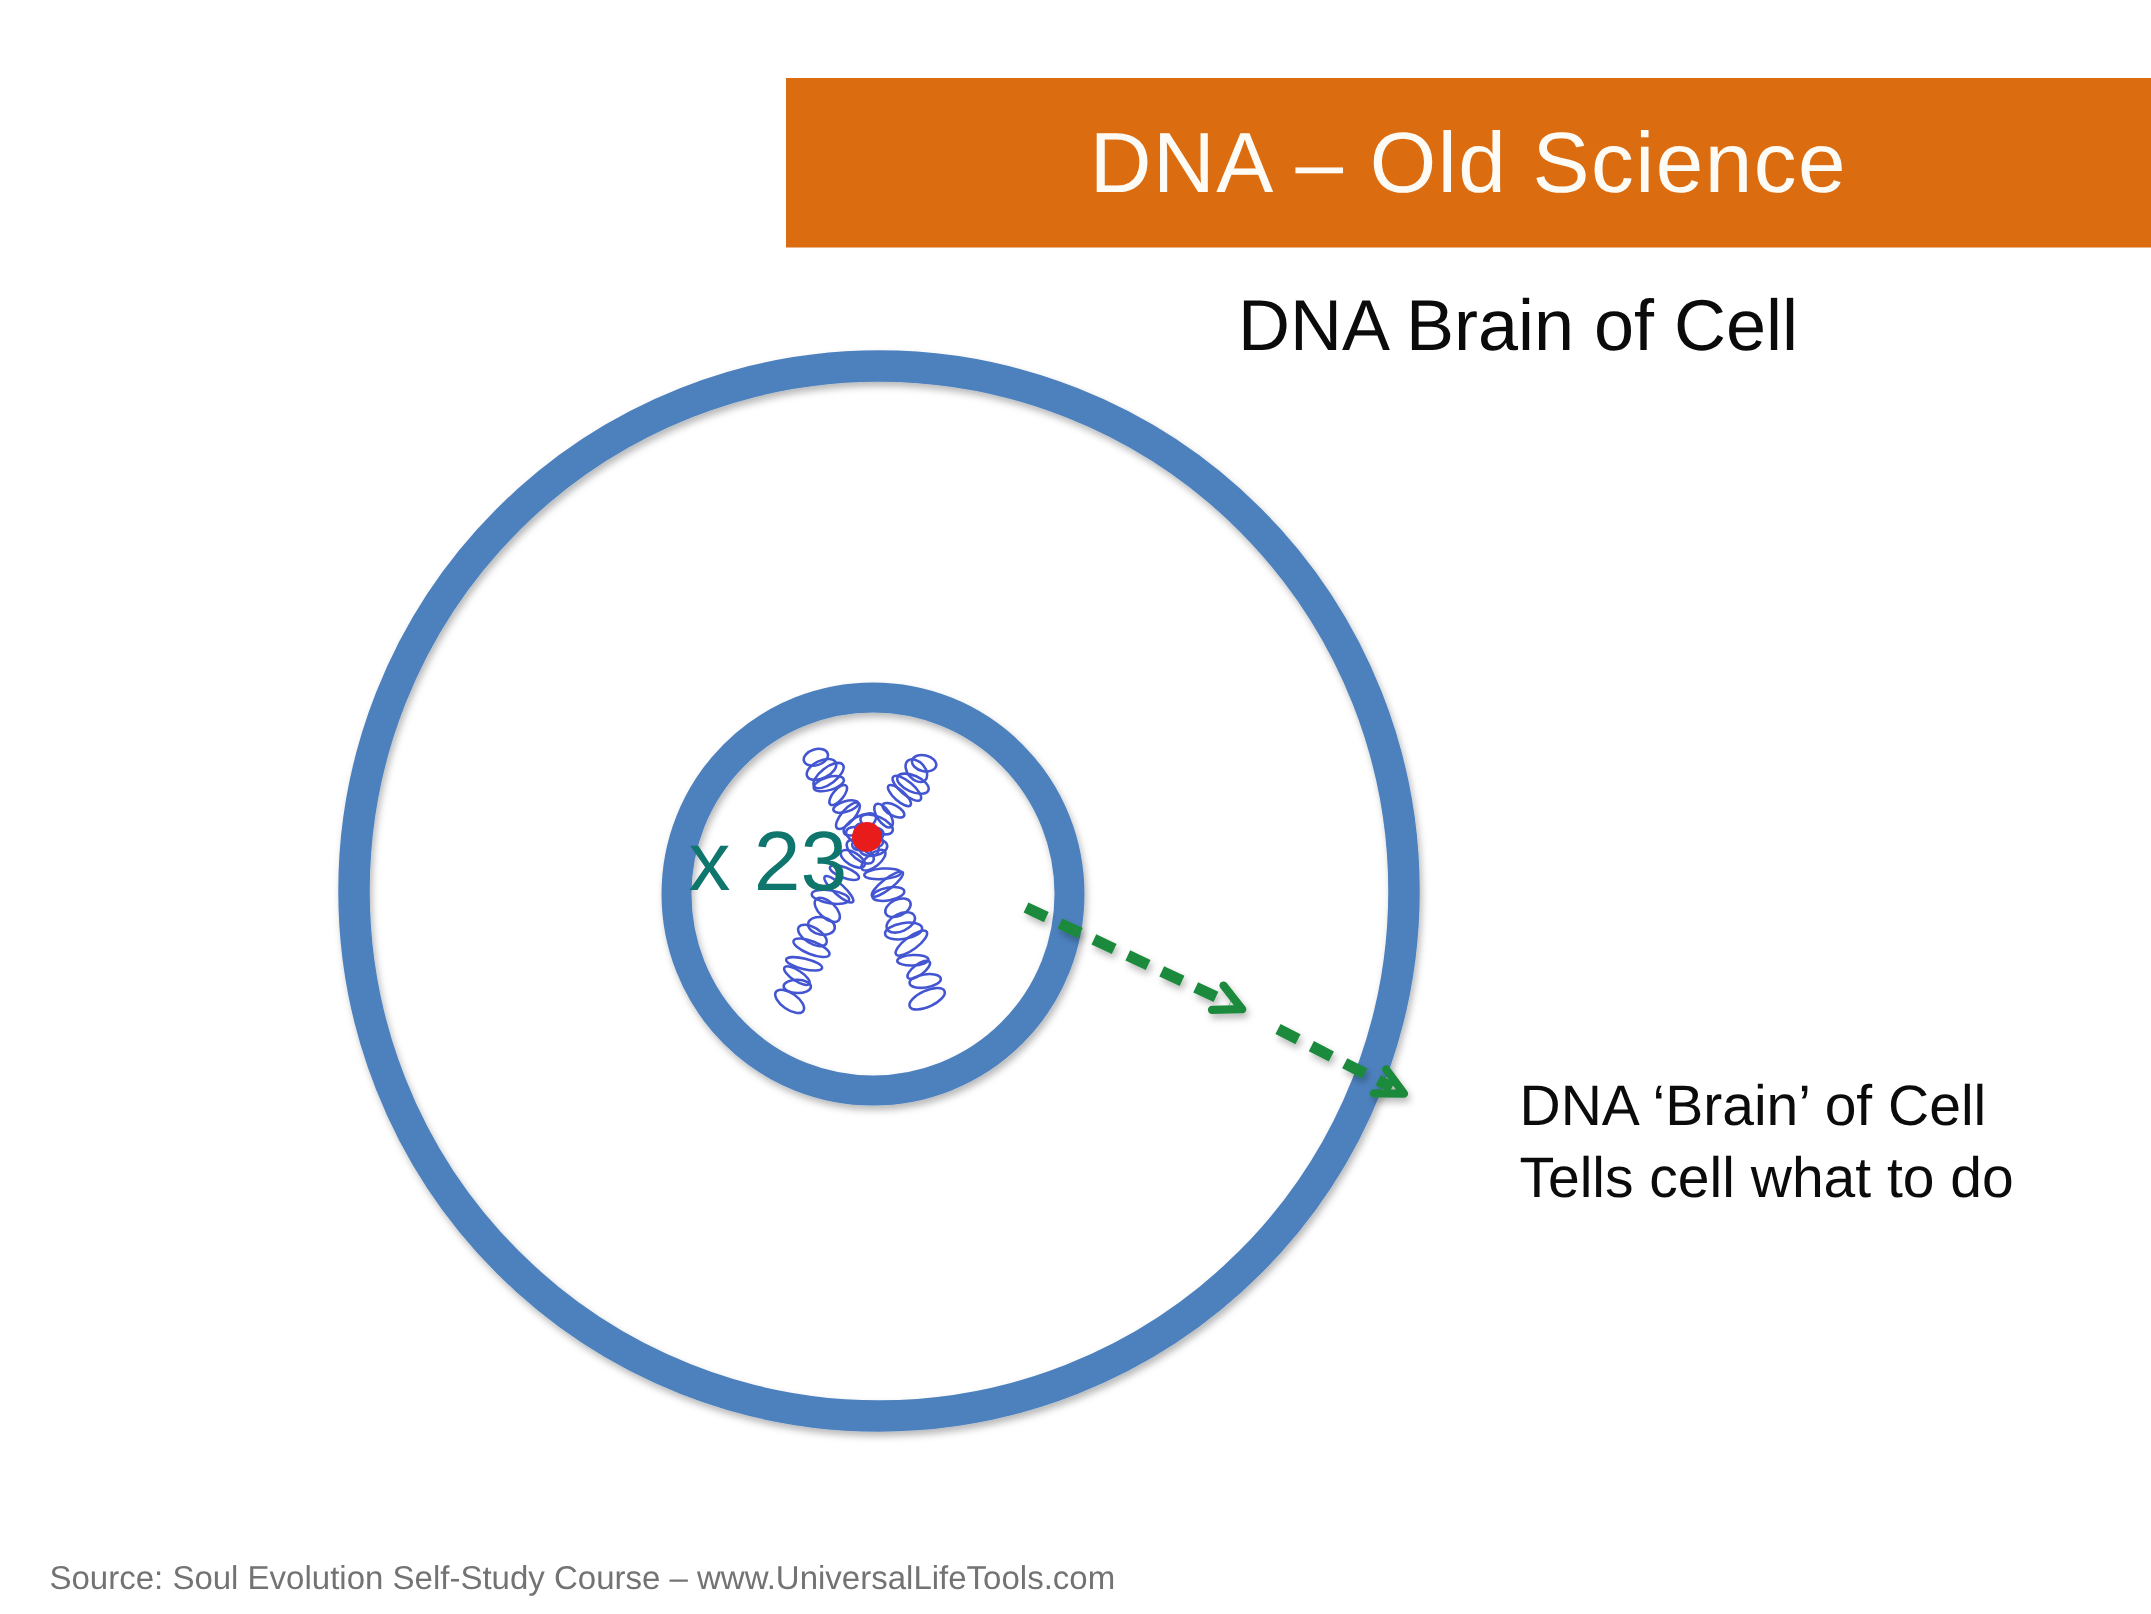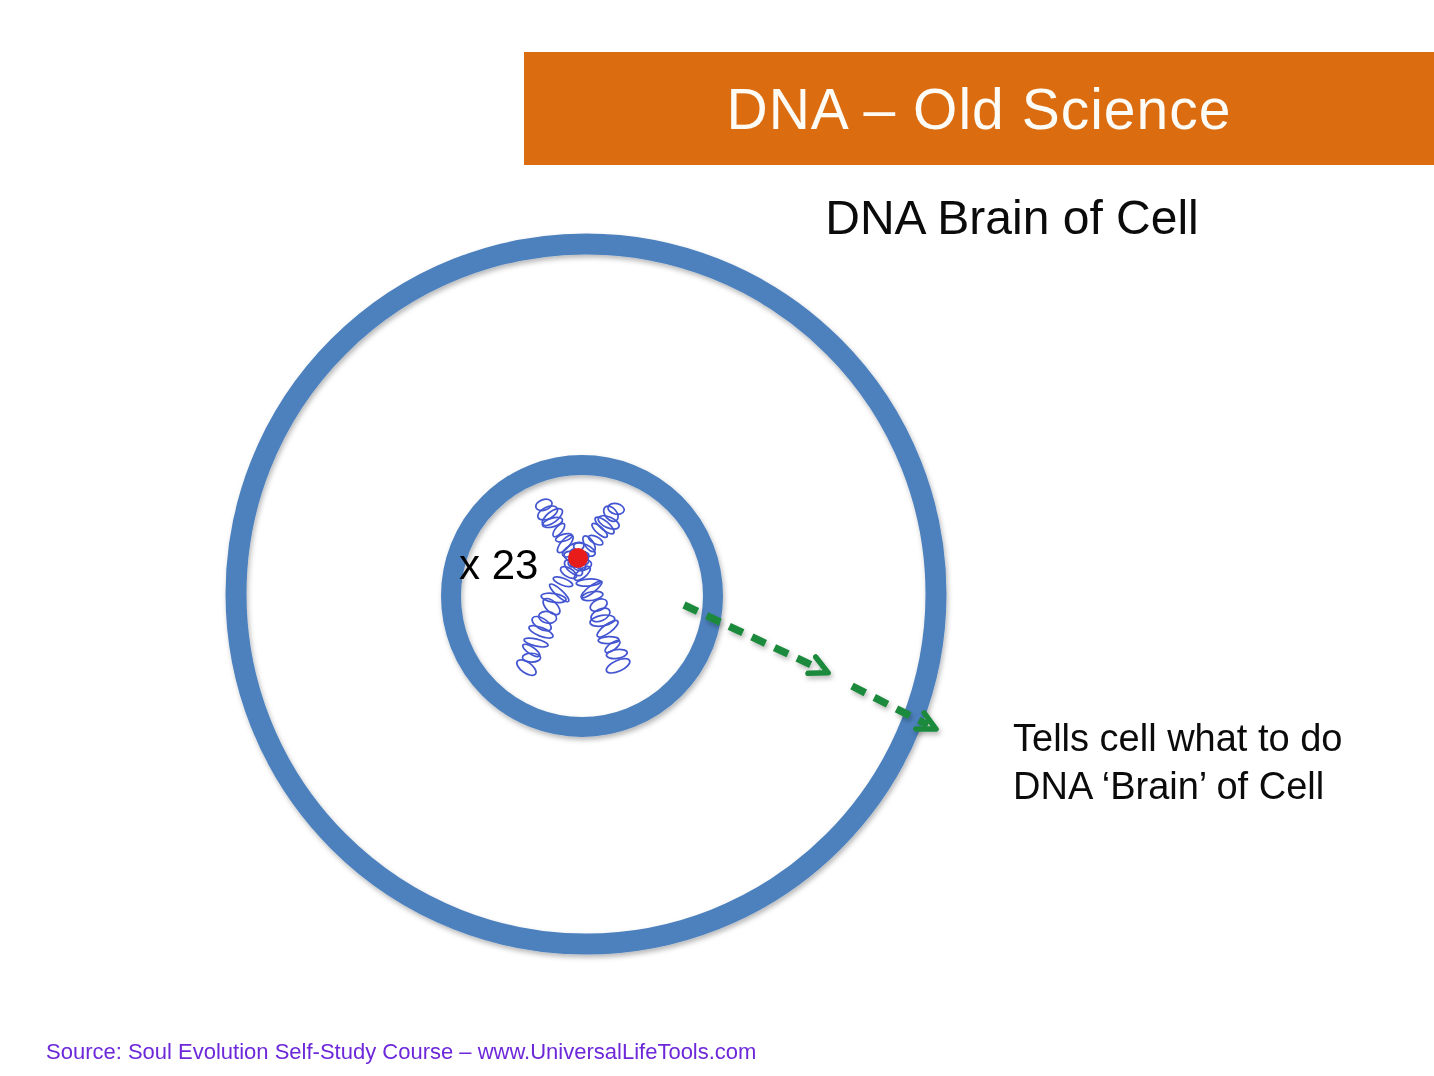--- a/index.html
+++ b/index.html
@@ -43,40 +43,39 @@
     position: absolute;
     left: 0;
     top: 0;
     width: 1434px;
     height: 1076px;
   }
   .count-label {
     position: absolute;
     left: 459px;
     top: 541px;
-    font-size: 42px;
-    color: #000000;
+    font-size: 56px;
+    color: #0f766e;
     white-space: nowrap;
   }
   .annotation {
     position: absolute;
     left: 1013px;
     top: 714px;
     font-size: 38px;
     line-height: 48px;
     white-space: nowrap;
   }
   .source {
     position: absolute;
     left: 33px;
     top: 1039px;
     font-size: 22px;
-    color: #6d28d9;
+    color: #737373;
     white-space: nowrap;
-    margin-left: 13px;
   }
 </style>
 </head>
 <body>
 
 <div class="slide">
 
   <div class="banner">
     <span class="banner-title">DNA – Old Science</span>
   </div>
@@ -150,19 +149,19 @@
 
     <g filter="url(#ds)">
       <line x1="684" y1="605" x2="820" y2="669" stroke-width="7.5" stroke-dasharray="15 10" marker-end="url(#arrowhead)" stroke="#1E8A3C"></line>
       <line x1="852" y1="686" x2="928" y2="725" stroke-width="7.5" stroke-dasharray="15 10" marker-end="url(#arrowhead)" stroke="#1E8A3C"></line>
     </g>
   </svg>
 
   <div class="count-label">x 23</div>
 
   <div class="annotation">
+    <div>DNA ‘Brain’ of Cell</div>
     <div>Tells cell what to do</div>
-    <div>DNA ‘Brain’ of Cell</div>
   </div>
 
   <div class="source">Source: Soul Evolution Self-Study Course – www.UniversalLifeTools.com</div>
 
 </div>
 
 </body></html>

